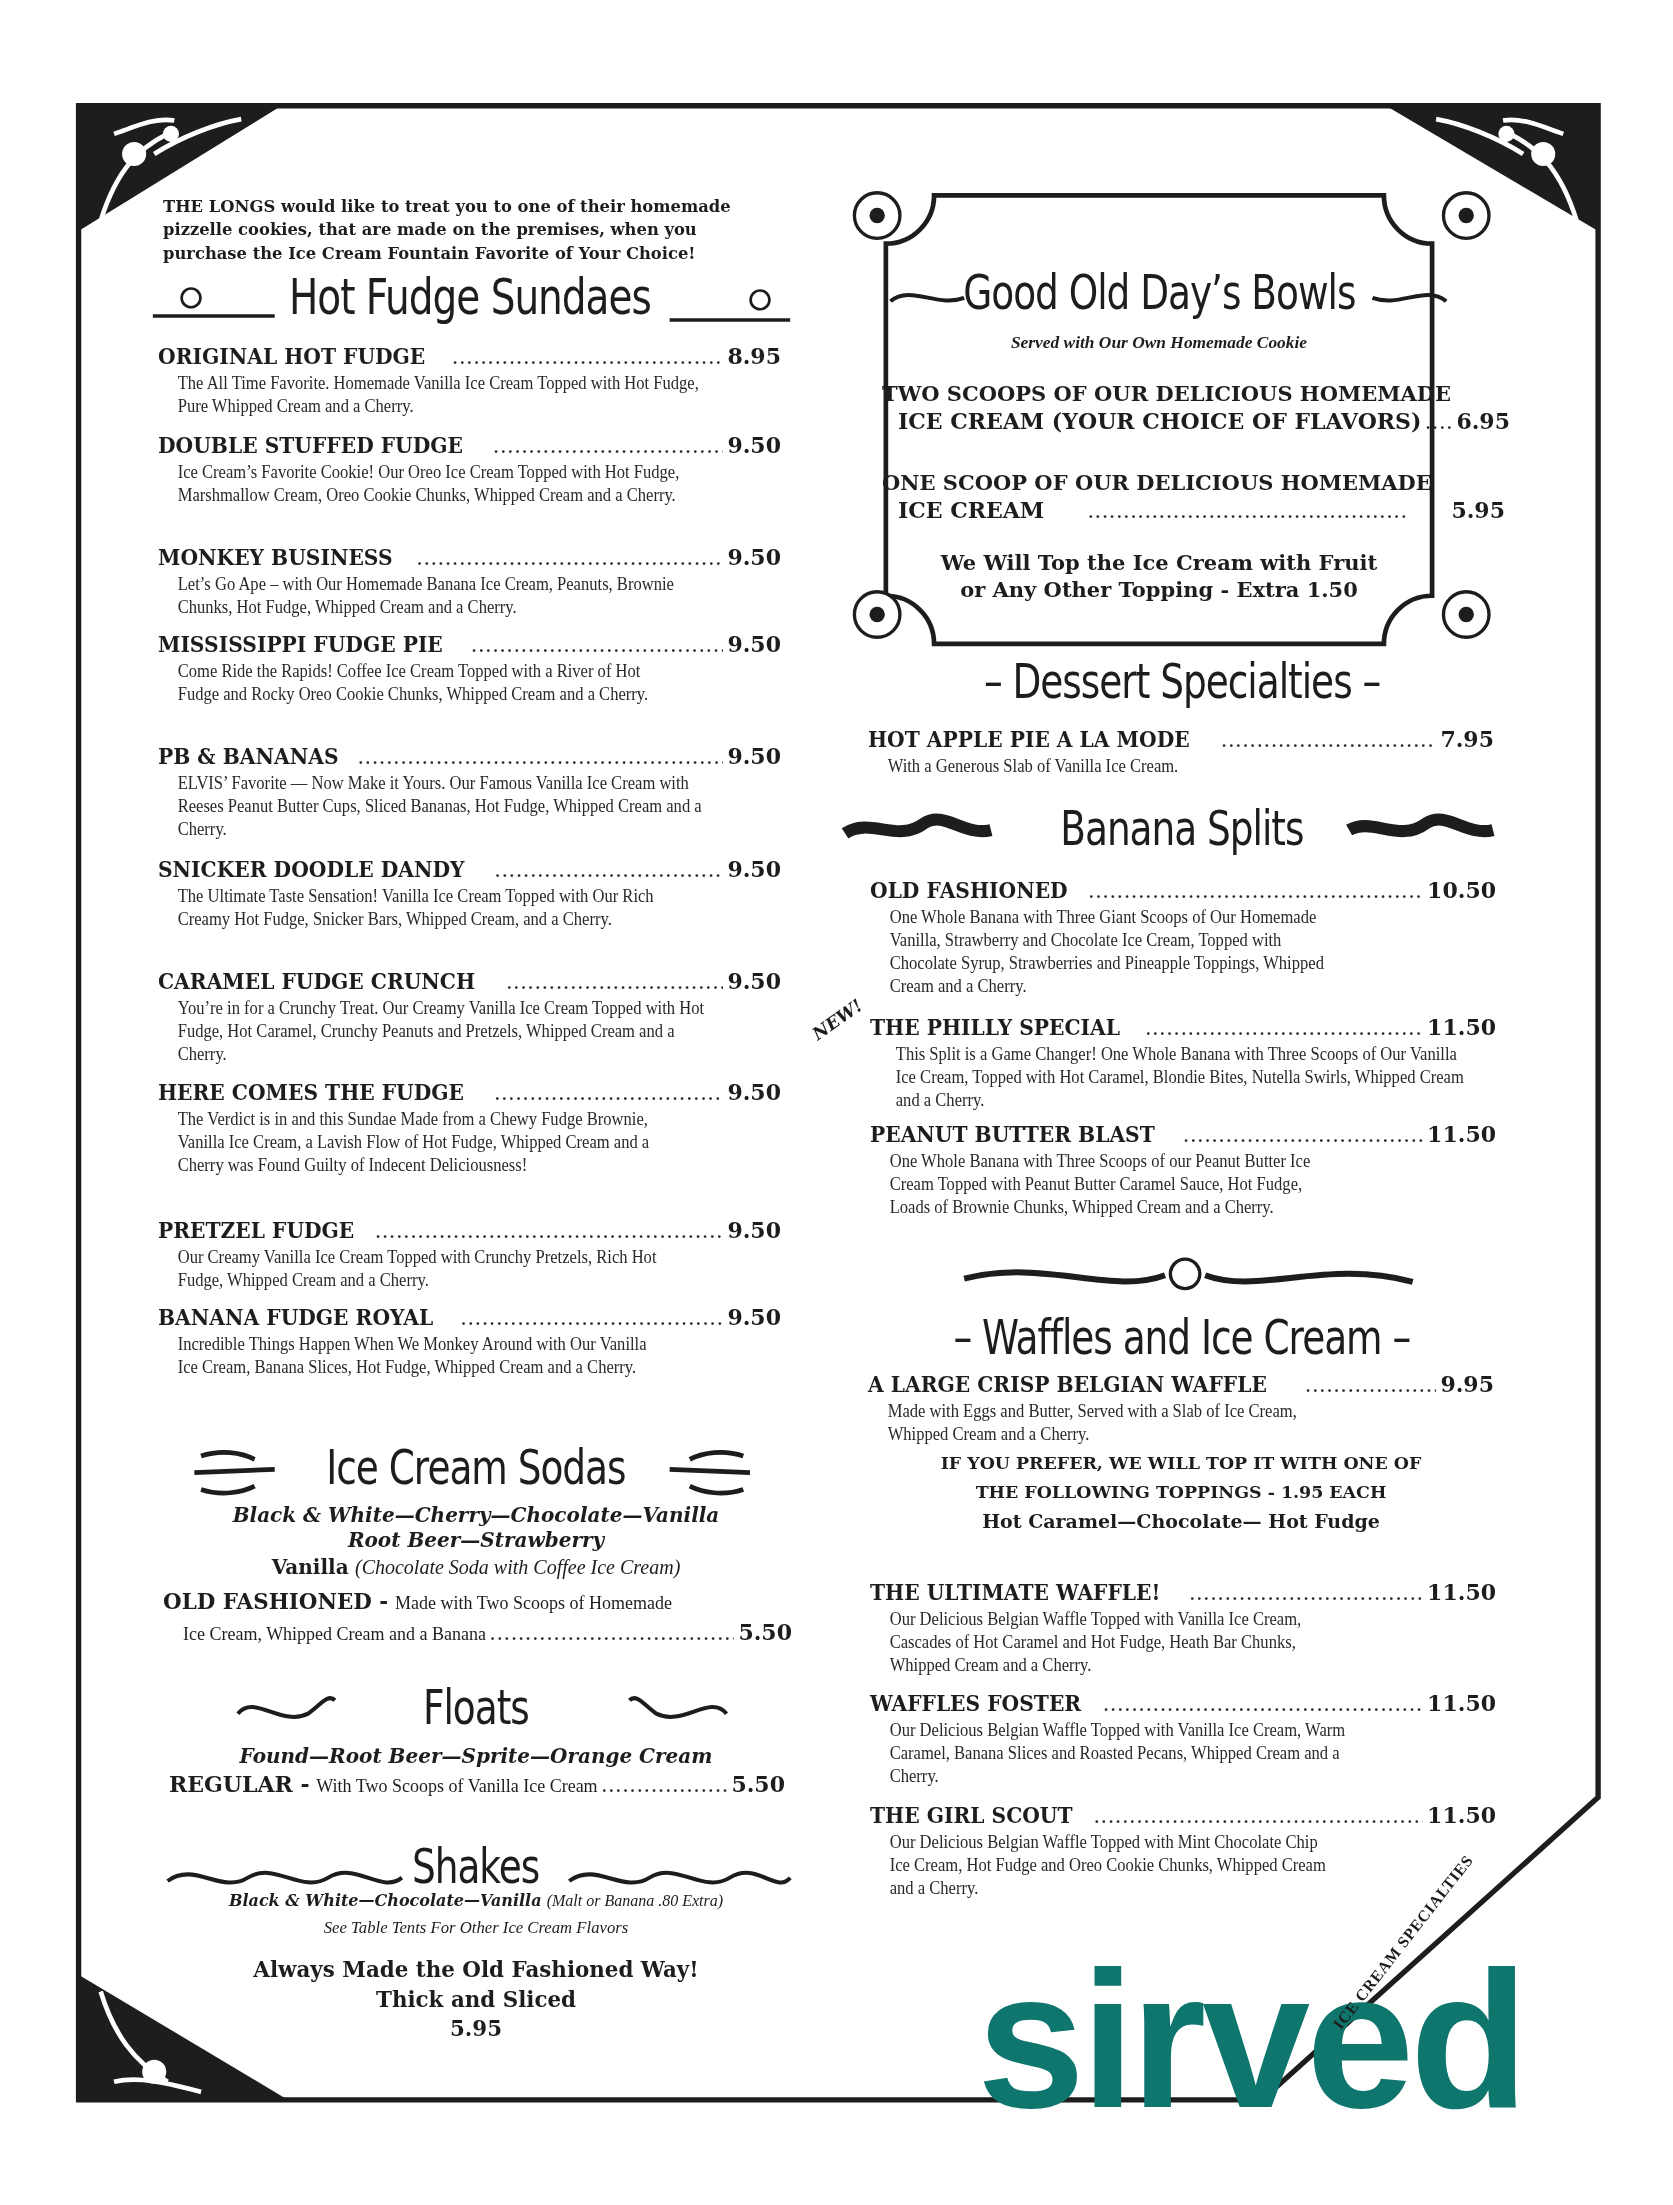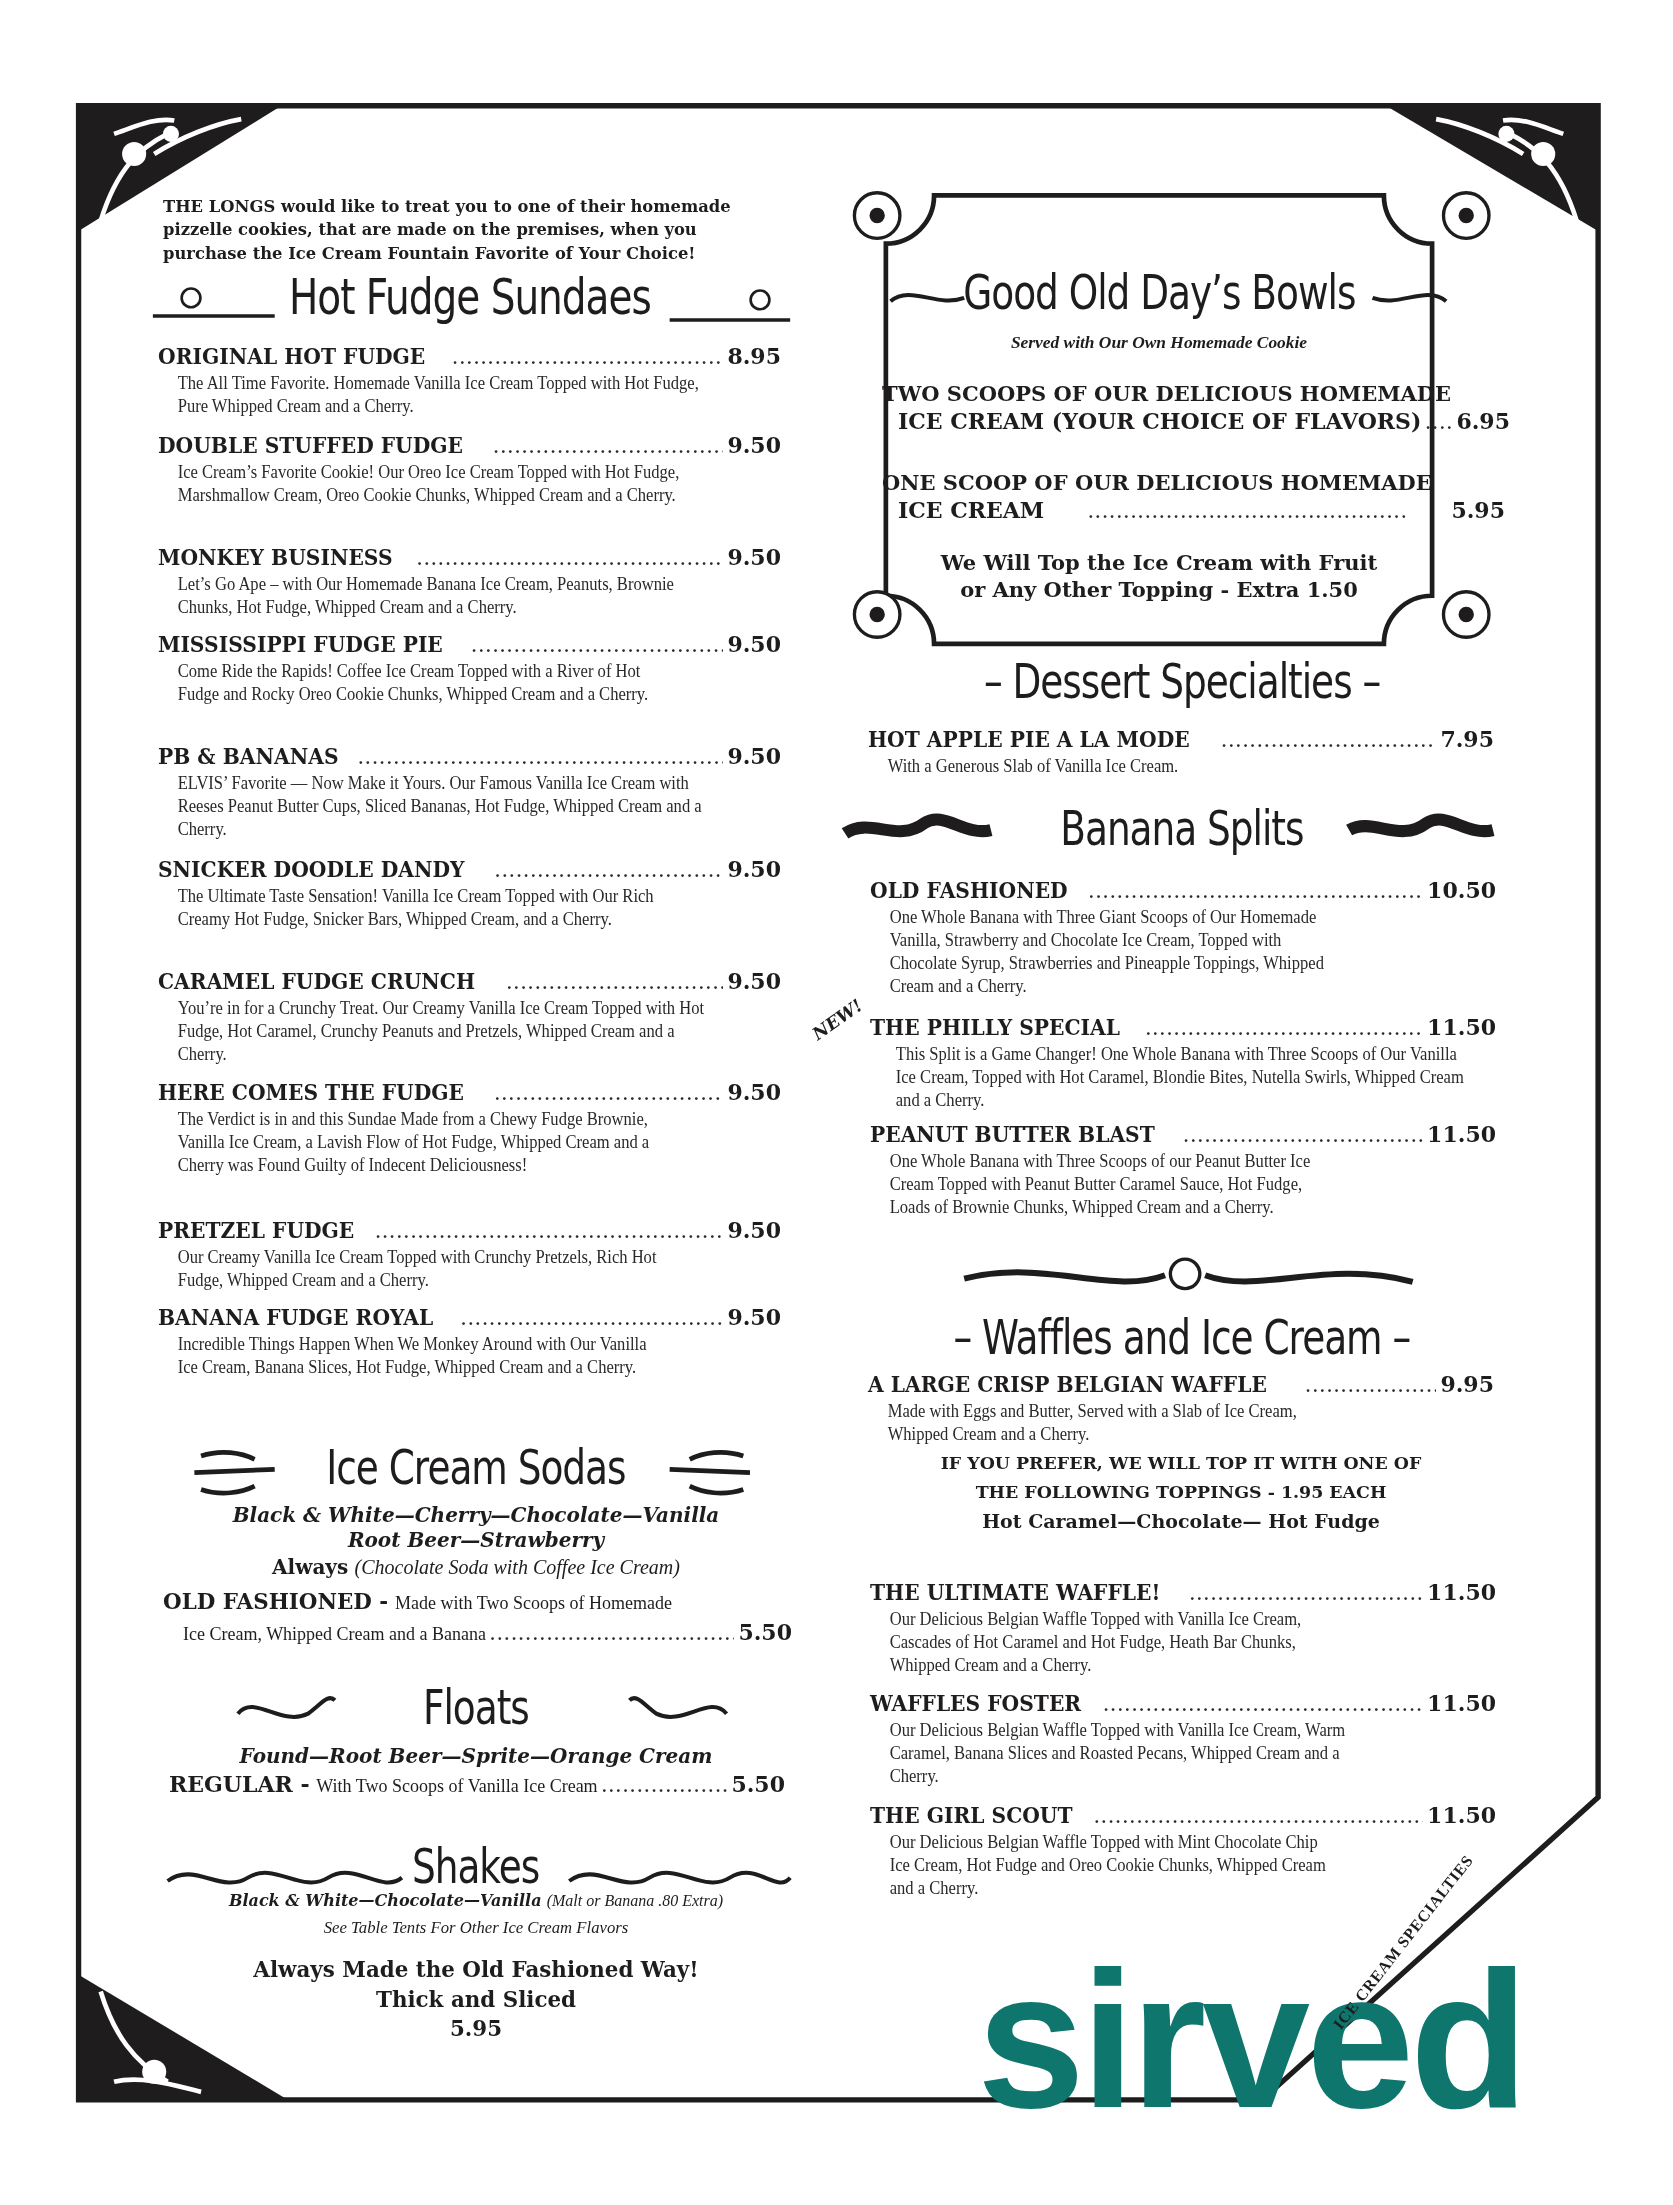--- a/index.html
+++ b/index.html
@@ -203,21 +203,21 @@
 </div>
 
 <div class="abs center-text" style="left:158px; top:1439px; width:636px;">
   <span class="script" style="font-size:48px;">Ice Cream Sodas</span>
 </div>
 <div class="abs center-text bold-serif ital" style="left:158px; top:1503px; width:636px; font-size:20px; line-height:25.4px;">
   <div>Black &amp; White—Cherry—Chocolate—Vanilla</div>
   <div>Root Beer—Strawberry</div>
 </div>
 <div class="abs center-text" style="left:158px; top:1555px; width:636px; font-size:20px;">
-  <span class="bold-serif">Always</span>
+  <span class="bold-serif">Vanilla</span>
   <span class="ital" style="font-family:'Liberation Serif',serif;">(Chocolate Soda with Coffee Ice Cream)</span>
 </div>
 <div class="abs" style="left:163px; top:1589px; width:629px;">
   <div style="font-size:21.4px; white-space:nowrap;">
     <span class="bold-serif">OLD FASHIONED -</span>
     <span style="font-family:'Liberation Serif',serif; font-size:18px;">Made with Two Scoops of Homemade</span>
   </div>
   <div class="item-head" style="margin-top:5.4px; padding-left:20px;">
     <span style="font-family:'Liberation Serif',serif; font-weight:normal; font-size:18px;">Ice Cream, Whipped Cream and a Banana</span>
     <span class="dots"></span>

